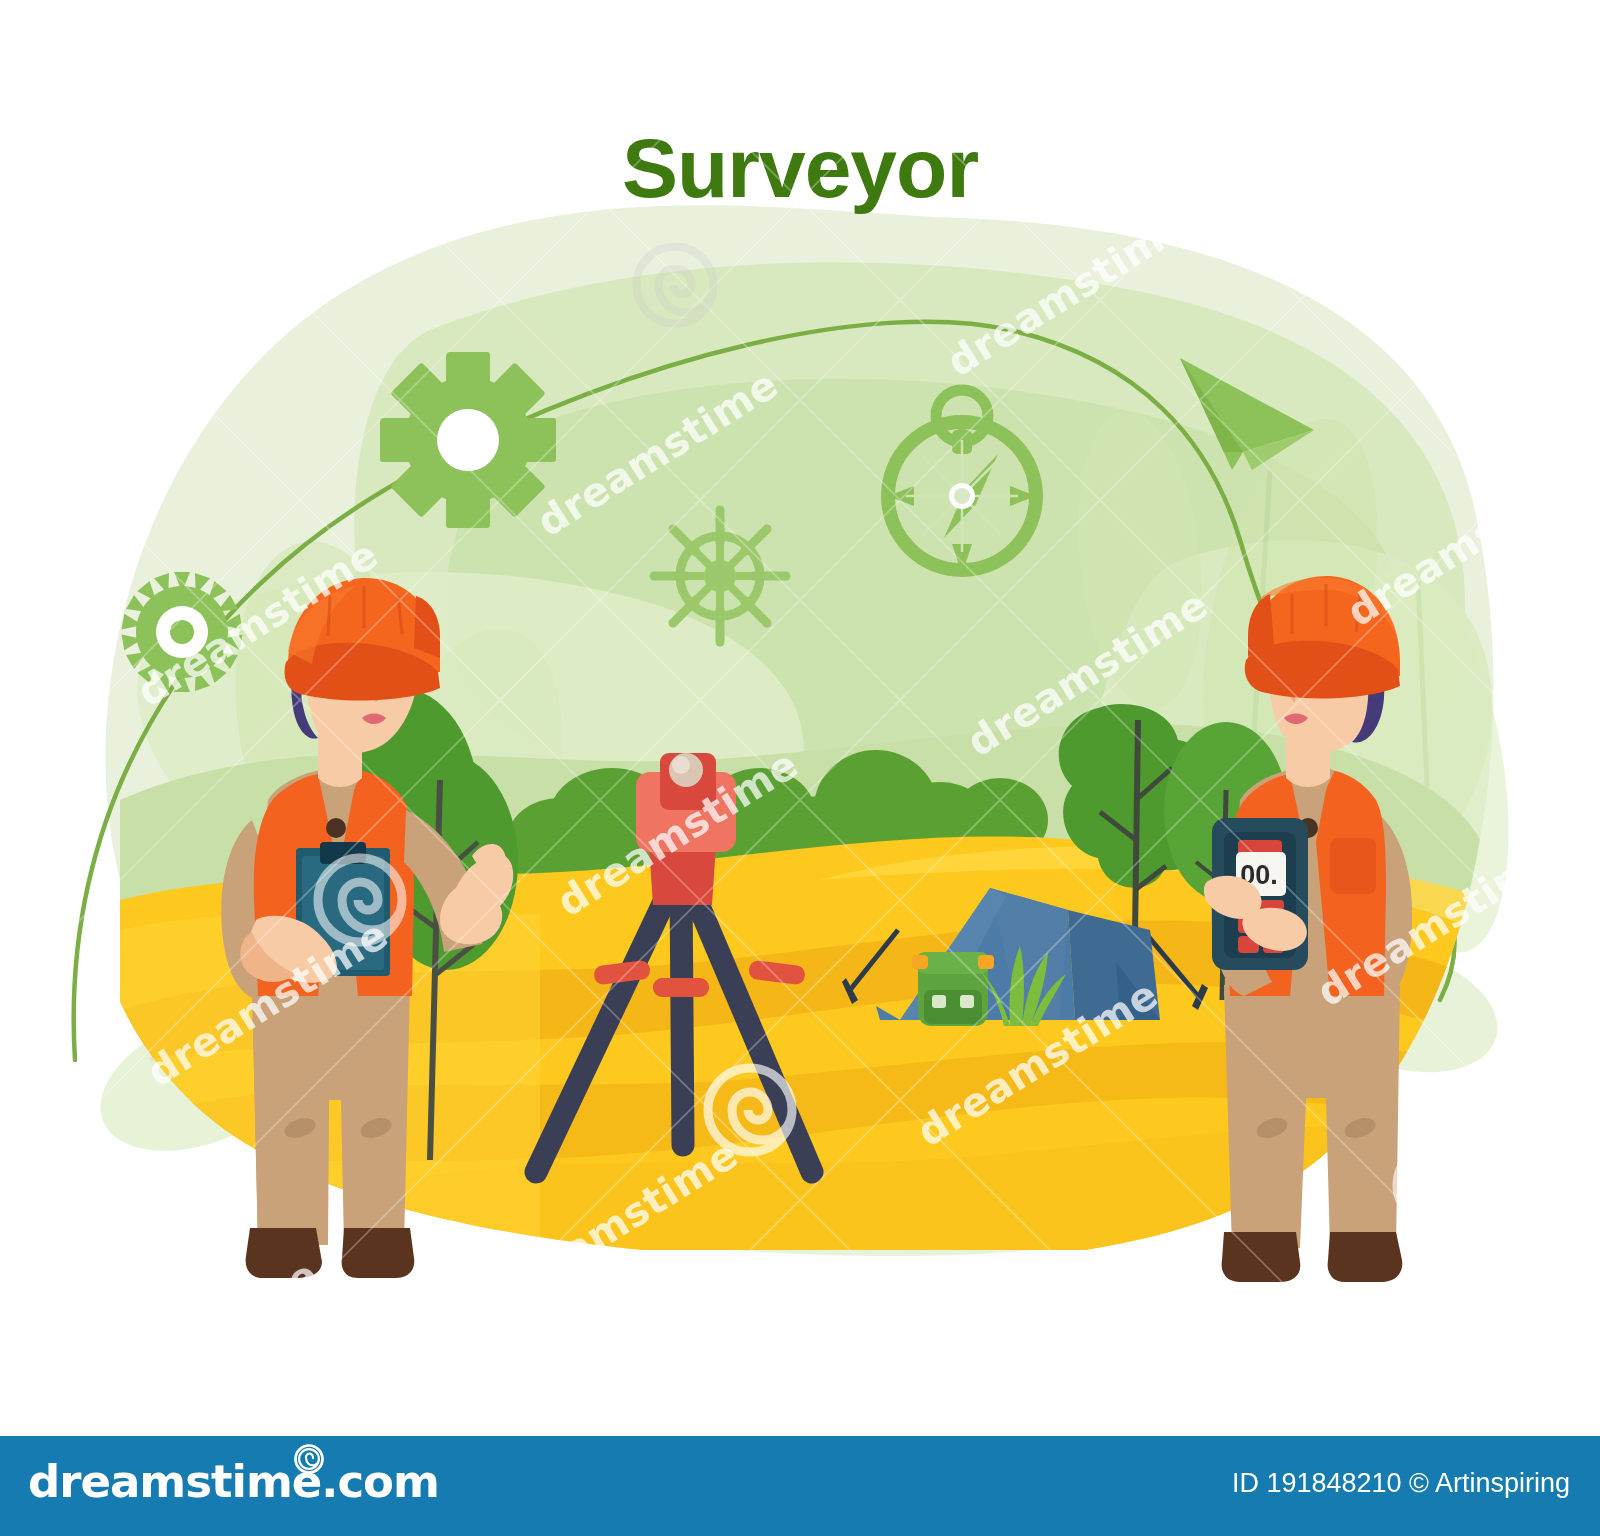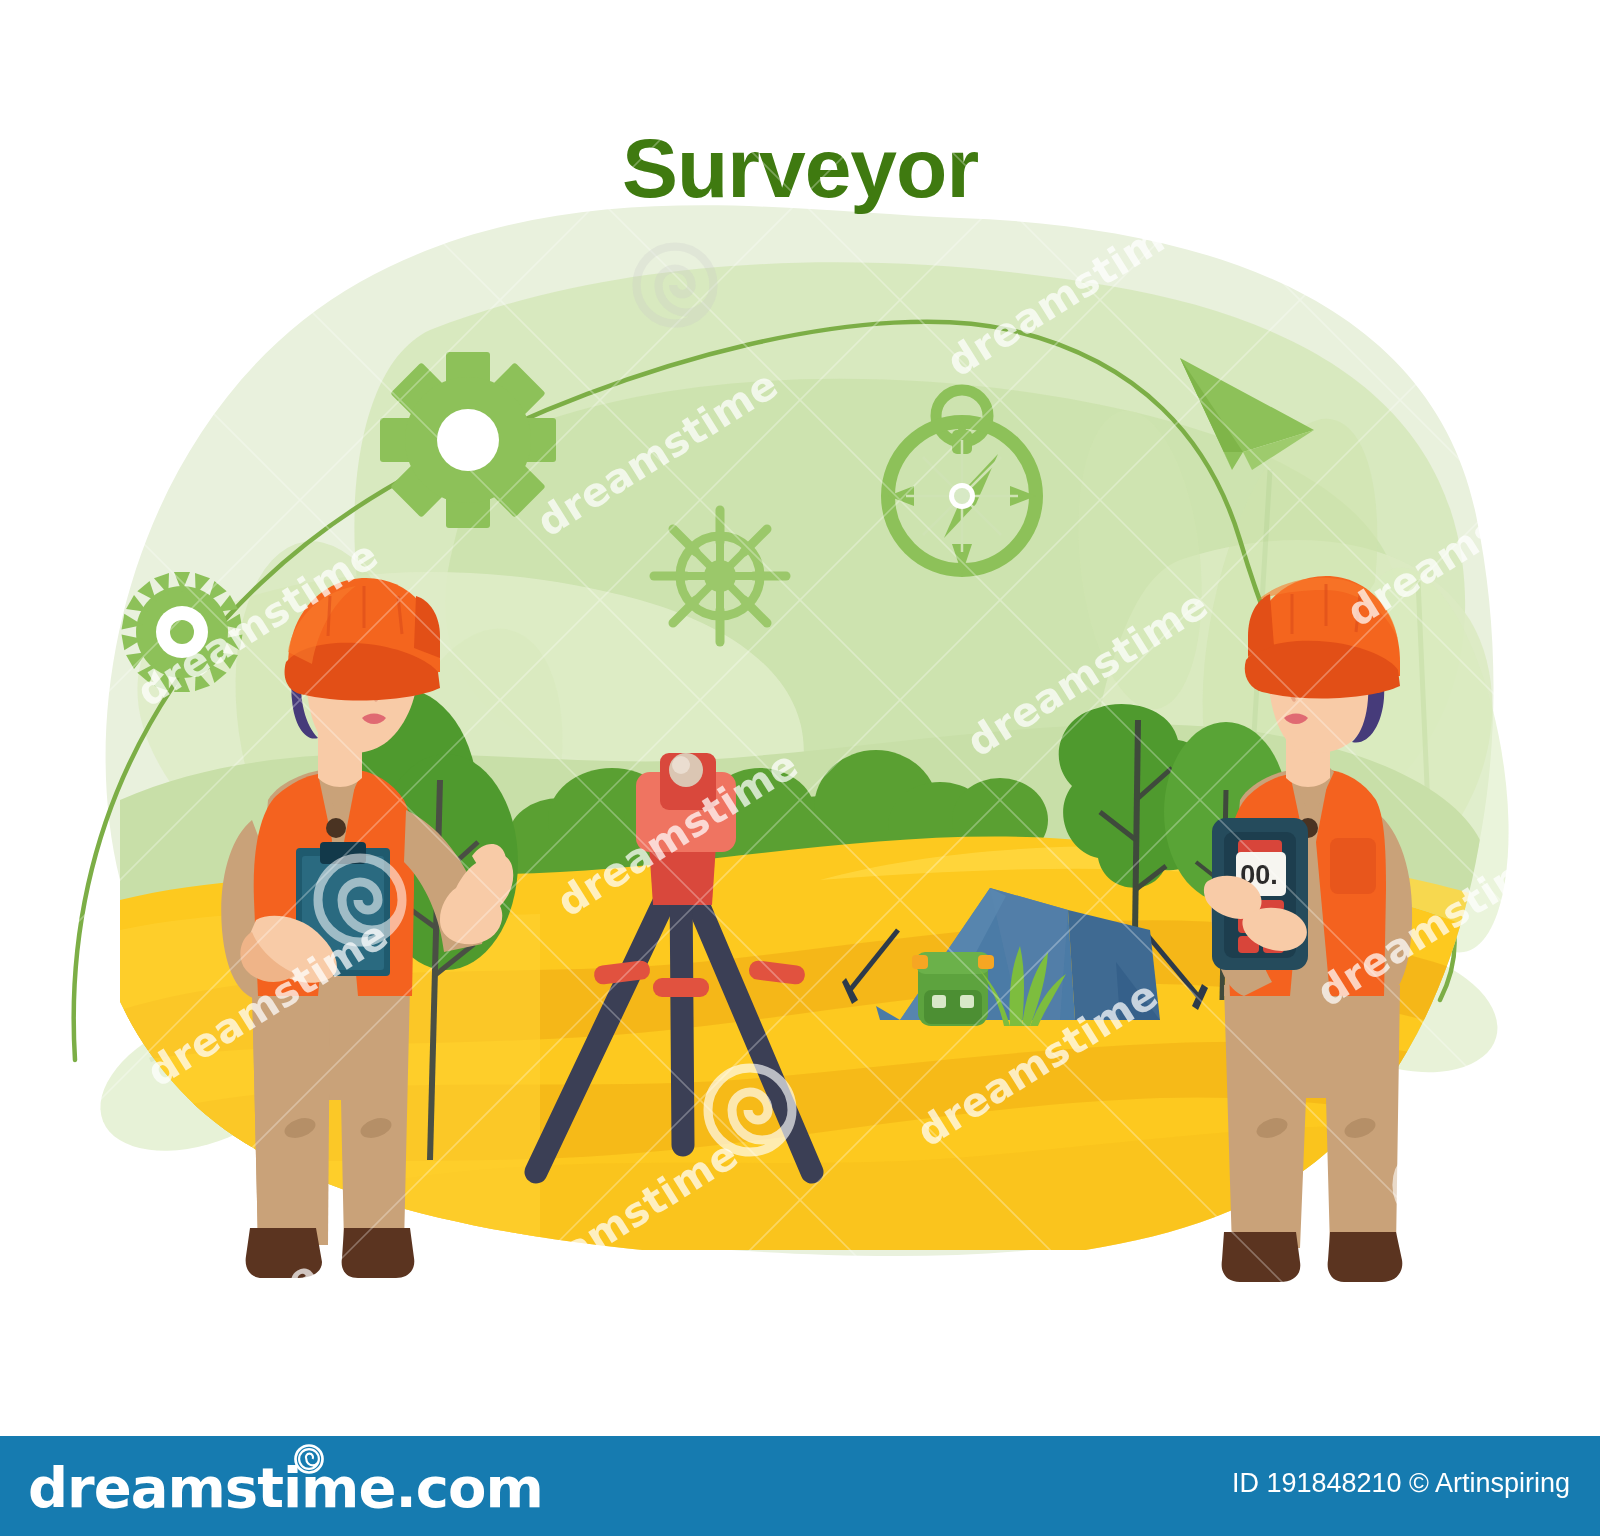--- a/index.html
+++ b/index.html
@@ -24,21 +24,21 @@
     font-family:"DejaVu Sans",sans-serif;
   }
   .wm-spiral{position:absolute;pointer-events:none;}
   
   #footer{
     position:absolute;left:0;top:1436px;width:1600px;height:100px;
     background:#167bb0;z-index:80;
   }
   #footer-logo{
     position:absolute;left:28px;top:1455px;z-index:81;
-    color:#ffffff;font-size:56px;font-weight:bold;letter-spacing:-1px;
+    color:#ffffff;font-size:45px;font-weight:bold;letter-spacing:-1px;
     font-family:"DejaVu Sans",sans-serif;
   }
   #footer-credit{
     position:absolute;right:30px;top:1468px;z-index:81;
     color:#ffffff;font-size:27px;font-weight:normal;
   }
   .logo-spiral{position:absolute;left:291px;top:1441px;z-index:82;}
 </style>
 </head>
 <body>

